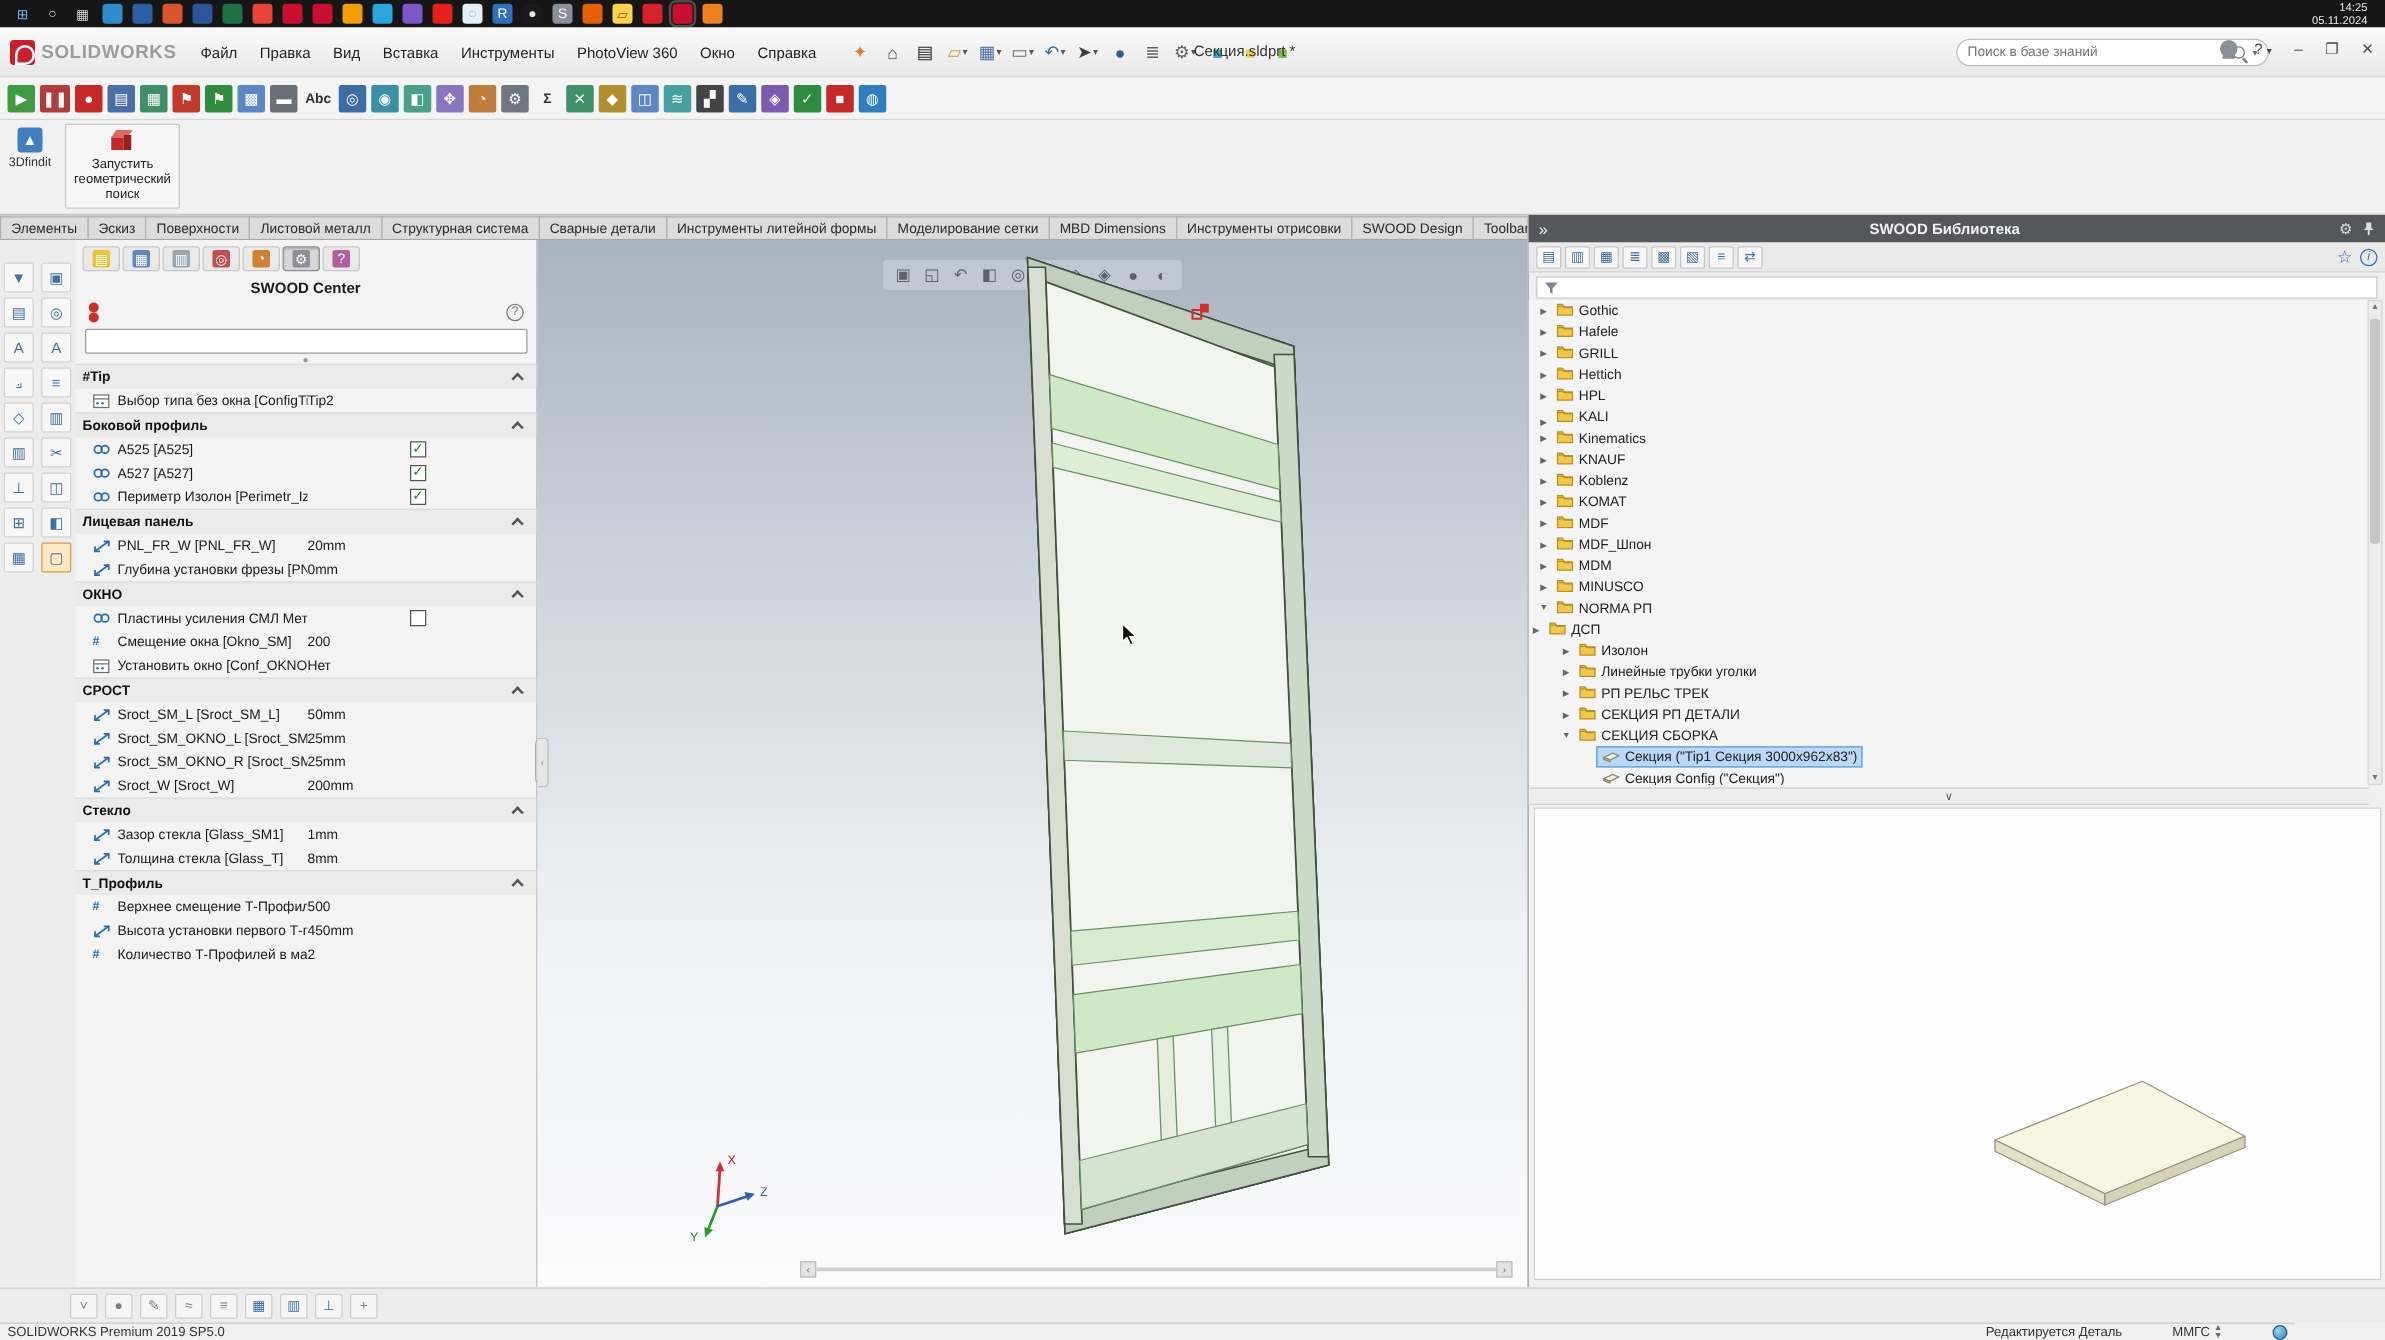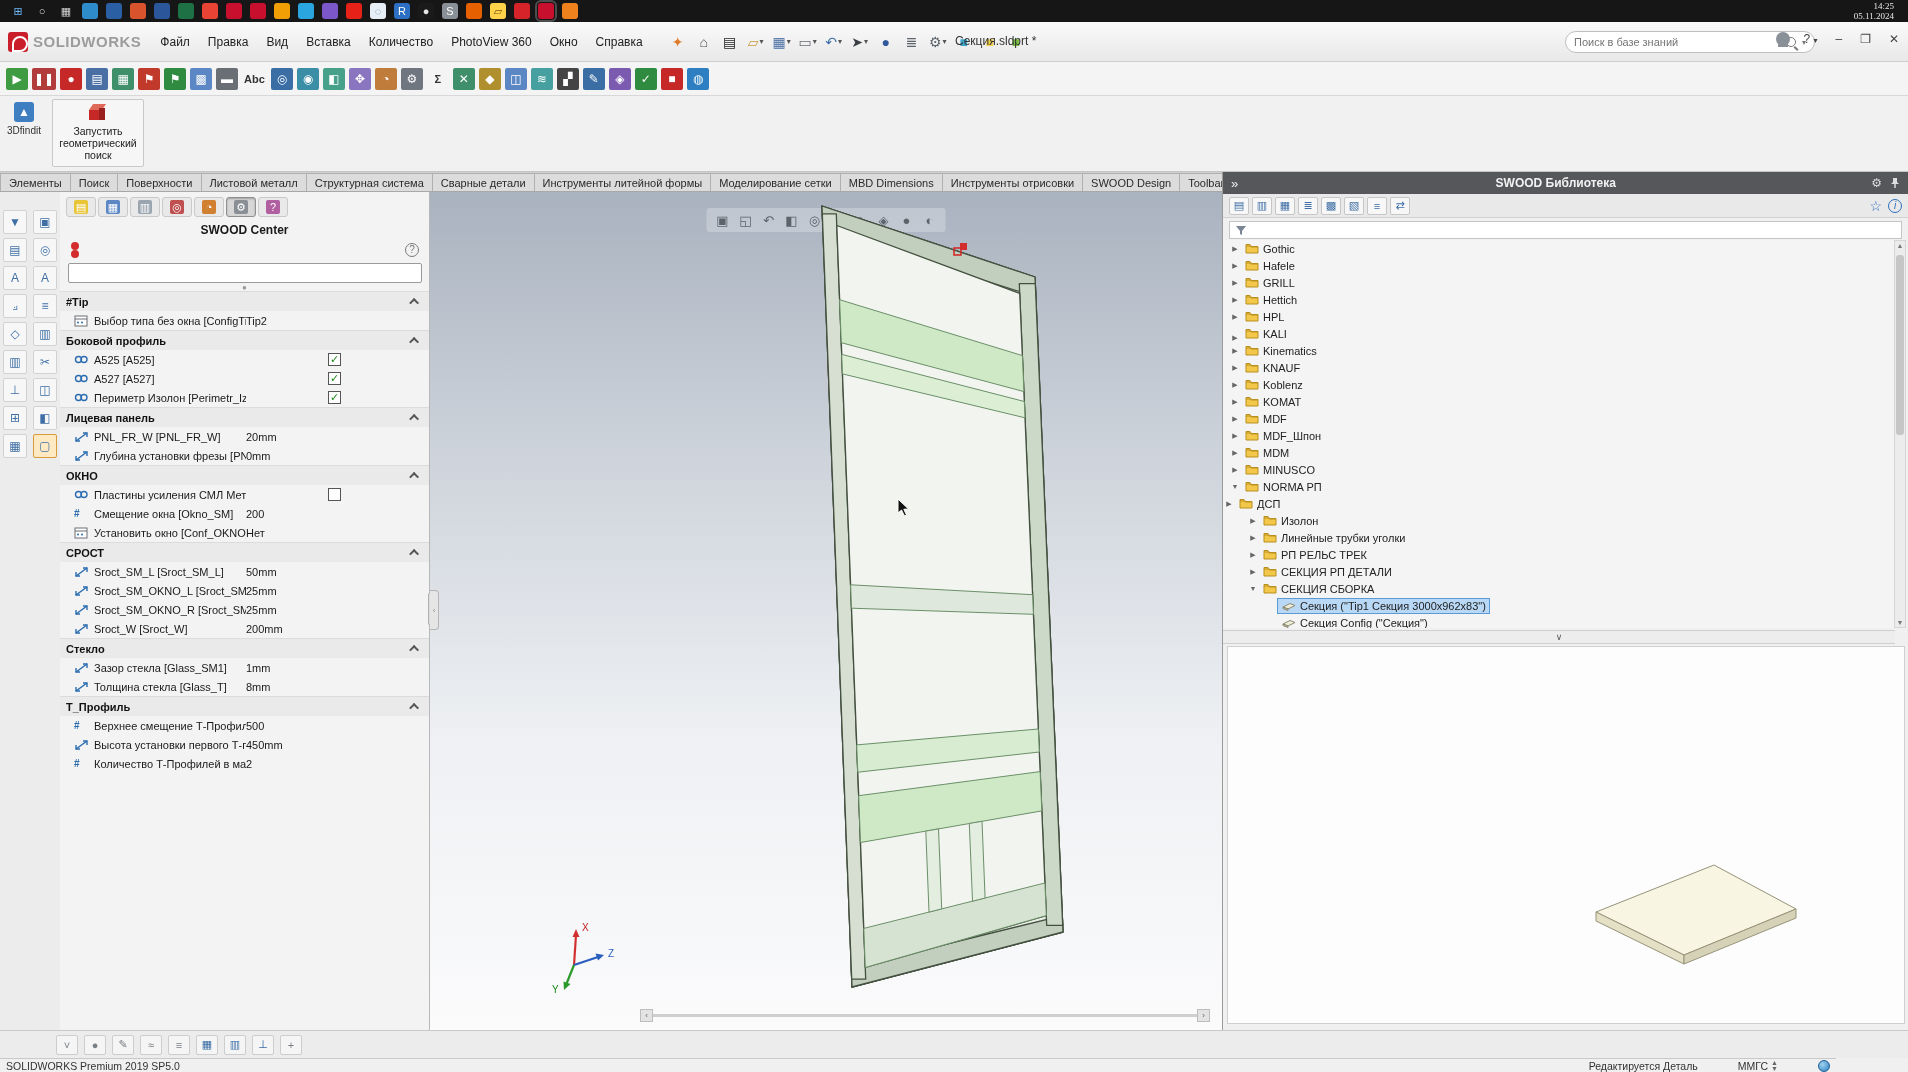--- a/index.html
+++ b/index.html
@@ -7,21 +7,21 @@
   body { font-family:"Liberation Sans","DejaVu Sans",sans-serif; }
   #root { position:relative; width:1908px; height:1072px; background:#f0f0f0; overflow:hidden;
           font-size:12px; color:#222; user-select:none; cursor:default; }
 
   
   #taskbar { position:absolute; left:0; top:0; width:1908px; height:22px; background:#161616;
              display:flex; align-items:center; padding-left:6px; }
   .tb-ico { width:16px; height:16px; margin:0 4px; border-radius:3px; display:inline-flex;
             align-items:center; justify-content:center; font-size:11px; color:#fff; flex:none; }
   .tb-ico.active { outline:2px solid #4d4d4d; outline-offset:1px; background-clip:padding-box; }
-  .tb-clock { margin-left:auto; margin-right:14px; text-align:right; color:#e8e8e8; font-size:9px; line-height:10px;font-family:Liberation Serif, serif; }
+  .tb-clock { margin-left:auto; margin-right:14px; text-align:right; color:#e8e8e8; font-size:9px; line-height:10px; }
 
   
   #menubar { position:absolute; left:0; top:22px; width:1908px; height:40px;
              background:linear-gradient(#fafafa,#e8e8e8); border-bottom:1px solid #cfcfcf;
              display:flex; align-items:center; }
   .sw-logo { display:flex; align-items:center; gap:5px; padding:0 10px 0 8px; }
   .sw-logo-mark { width:20px; height:20px; background:#ca1f2b; border-radius:3px; position:relative; }
   .sw-logo-mark::after { content:""; position:absolute; left:4px; top:4px; width:12px; height:12px;
              border:2px solid #fff; border-radius:50% 50% 50% 0; }
   .sw-logo-text { font-size:15px; font-weight:bold; color:#9c9c9c; letter-spacing:.5px; }
@@ -219,21 +219,21 @@
   <div id="menubar">
     <div class="sw-logo">
       <span class="sw-logo-mark"></span>
       <span class="sw-logo-text">SOLIDWORKS</span>
     </div>
     <nav id="menu-items" style="display:flex;">
         <span class="menu-item">Файл</span>
         <span class="menu-item">Правка</span>
         <span class="menu-item">Вид</span>
         <span class="menu-item">Вставка</span>
-        <span class="menu-item">Количество</span>
+        <span class="menu-item">Инструменты</span>
         <span class="menu-item">PhotoView 360</span>
         <span class="menu-item">Окно</span>
         <span class="menu-item">Справка</span>
       </nav>
     <div id="std-toolbar">
         <span class="std-ico">
           <span style="color: rgb(224, 123, 42);">✦</span>
         </span>
         <span class="std-ico">
           <span style="color: rgb(74, 79, 85);">⌂</span>
@@ -336,21 +336,21 @@
         <i class="cube-top"></i>
           <i class="cube-front"></i>
           <i class="cube-side"></i>
       </div>
       <div>Запустить геометрический поиск</div>
     </div>
   </div>
 
   <div id="tabbar">
       <span class="tab">Элементы</span>
-      <span class="tab">Поиск</span>
+      <span class="tab">Эскиз</span>
       <span class="tab">Поверхности</span>
       <span class="tab">Листовой металл</span>
       <span class="tab">Структурная система</span>
       <span class="tab">Сварные детали</span>
       <span class="tab">Инструменты литейной формы</span>
       <span class="tab">Моделирование сетки</span>
       <span class="tab">MBD Dimensions</span>
       <span class="tab">Инструменты отрисовки</span>
       <span class="tab">SWOOD Design</span>
       <span class="tab">Toolbar+</span>

